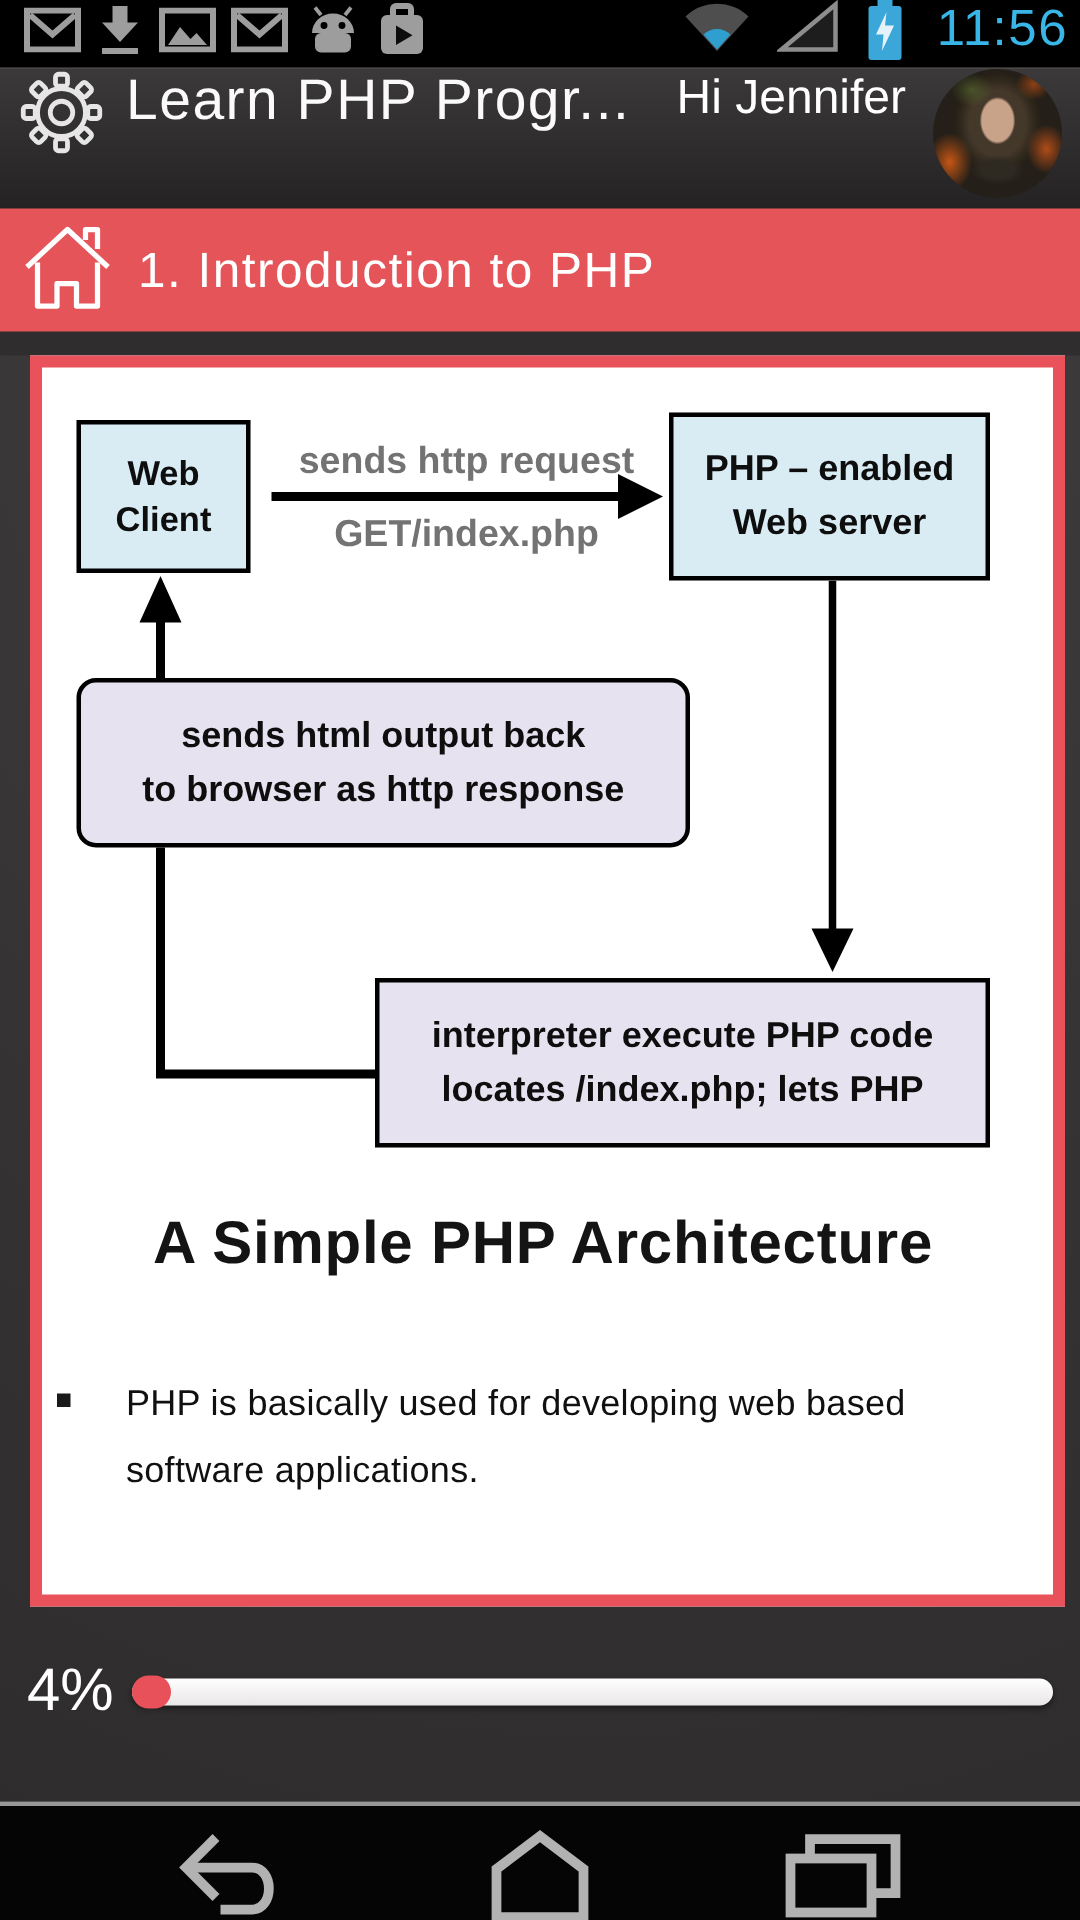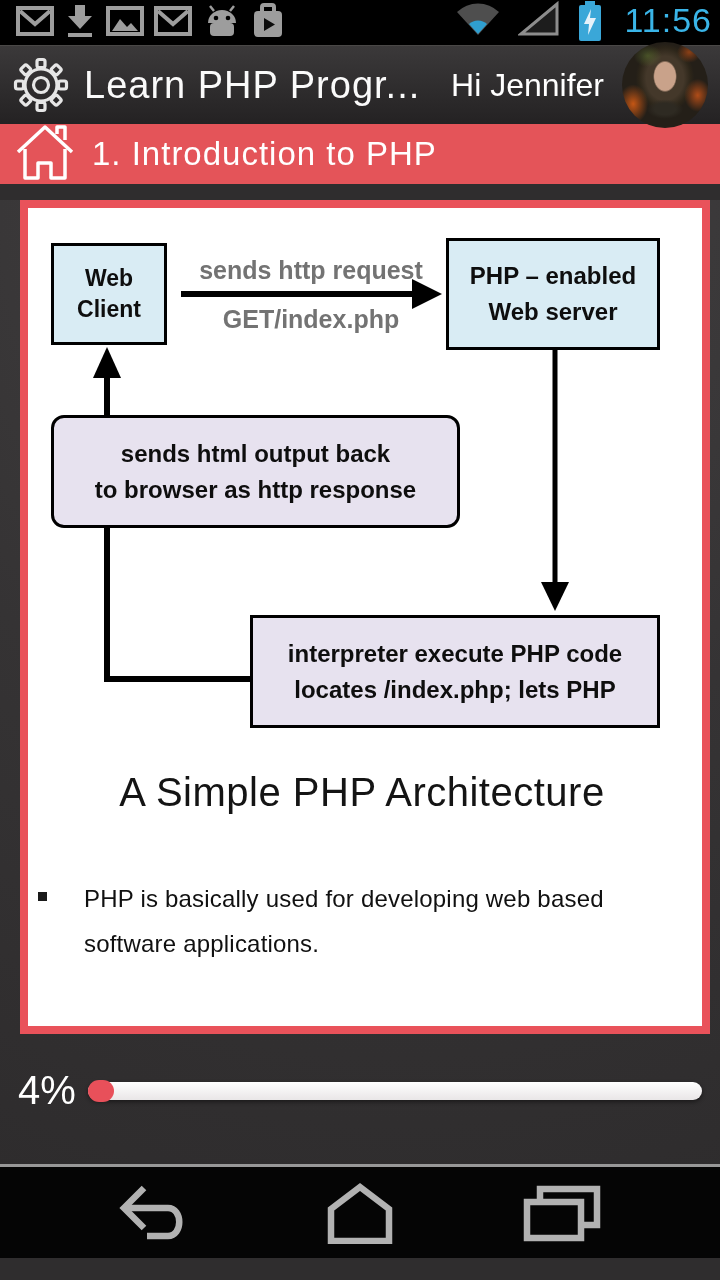--- a/index.html
+++ b/index.html
@@ -7,39 +7,39 @@
            font-family:"Liberation Sans", sans-serif; background:#2f2d2e; }
 
   
   .status-bar { height:45px; background:#000; display:flex; align-items:center;
                 padding:0 8px 0 16px; box-sizing:border-box; }
   .status-icons { display:flex; align-items:center; gap:10px; }
   .status-right { margin-left:auto; display:flex; gap:17px; }
   .time { color:#3ab5e8; font-size:34px; margin-left:4px; letter-spacing:1px; }
 
   
-  .toolbar { height:79px; background:linear-gradient(180deg,#3b393a,#242223);
+  .toolbar { height:94px; background:linear-gradient(180deg,#3b393a,#242223);
              border-top:1px solid #4a4847; box-sizing:border-box;
-             display:flex; align-items:center; padding:0 12px; }
+             display:flex; padding:0 12px; }
   .gear-wrap { margin-right:14px; display:flex; }
   .app-title { color:#fafafa; font-size:38px; font-weight:300; letter-spacing:1px; white-space:nowrap; }
   .greeting { margin-left:auto; color:#fff; font-size:32px; font-weight:300; margin-right:18px; white-space:nowrap; }
   .avatar { width:86px; height:86px; border-radius:50%; flex:none;
     background:
       radial-gradient(ellipse 18px 24px at 50% 40%, #c9a28a 58%, rgba(201,162,138,0) 66%),
       radial-gradient(ellipse 20px 16px at 30% 16%, rgba(96,118,52,0.55), rgba(96,118,52,0) 70%),
       radial-gradient(ellipse 26px 14px at 50% 78%, #2e2a22 40%, rgba(46,42,34,0) 70%),
       radial-gradient(ellipse 20px 26px at 13% 72%, rgba(214,92,20,0.9), rgba(214,92,20,0) 75%),
       radial-gradient(ellipse 18px 22px at 88% 62%, rgba(200,84,24,0.85), rgba(200,84,24,0) 75%),
       radial-gradient(ellipse 16px 14px at 78% 12%, rgba(165,72,22,0.8), rgba(165,72,22,0) 75%),
       radial-gradient(ellipse 34px 40px at 50% 42%, #44382a 55%, #2c2519 76%, rgba(44,37,25,0) 86%),
       #241f18; }
 
   
-  .banner { height:60px; background:#e45459; display:flex; align-items:center; padding:0 12px; }
+  .banner { height:82px; background:#e45459; display:flex; align-items:center; padding:0 12px; }
   .banner-label { color:#fff; font-size:33px; font-weight:300; margin-left:14px; letter-spacing:1px; }
 
   
   .content { height:964px; box-sizing:border-box;
              background:radial-gradient(140% 110% at 55% 0%, #434142 0%, #353334 55%, #2e2c2d 100%); }
   .card { margin:16px 0 0 20px; width:690px; height:834px; box-sizing:border-box;
           border:8px solid #e9525a; background:#fff; position:relative;padding-left:34px; }
 
   .diagram { position:absolute; left:0; top:0; width:674px; height:560px; }
   .arrows { position:absolute; left:0; top:0; pointer-events:none; }
@@ -51,21 +51,21 @@
   .node-purple { background:#e7e2ef; }
   .web-client { left:23px; top:35px;  width:116px; height:102px; font-size:23px; line-height:31px; }
   .server     { left:418px; top:30px; width:214px; height:112px; font-size:24px; line-height:36px; }
   .response   { left:23px; top:207px; width:409px; height:113px; font-size:24px; line-height:36px;border-radius:13px; }
   .locate     { left:222px; top:407px; width:410px; height:113px; font-size:24px; line-height:36px; }
   .arrow-label { position:absolute; left:142px; width:282px; text-align:center;
                  font-weight:bold; font-size:25px; color:#737373; }
   .label-top { top:48px; } .label-bottom { top:97px; }
 
   .caption { position:absolute; left:0; right:6px; top:562px; text-align:center;
-             font-size:40px; font-weight:400; color:#141414; letter-spacing:0.5px; }
+             font-size:40px; font-weight:700; color:#141414; letter-spacing:0.5px; }
   .bullet-row { position:absolute; left:0; top:668px; width:100%; }
   .bullet-dot { position:absolute; left:10px; top:16px; width:9px; height:9px; background:#1a1a1a; }
   .bullet-text { margin:0 0 0 56px; width:568px; font-size:24px; line-height:45px;
                  font-weight:300; color:#101010; letter-spacing:0.2px; }
 
   
   .progress-row { display:flex; align-items:center; margin-top:34px; padding:0 18px; }
   .progress-label { color:#fff; font-size:40px; width:70px; flex:none; }
   .progress-track { position:relative; flex:1; height:18px; border-radius:10px;
                     background:linear-gradient(180deg,#ffffff,#e9e6e7);

